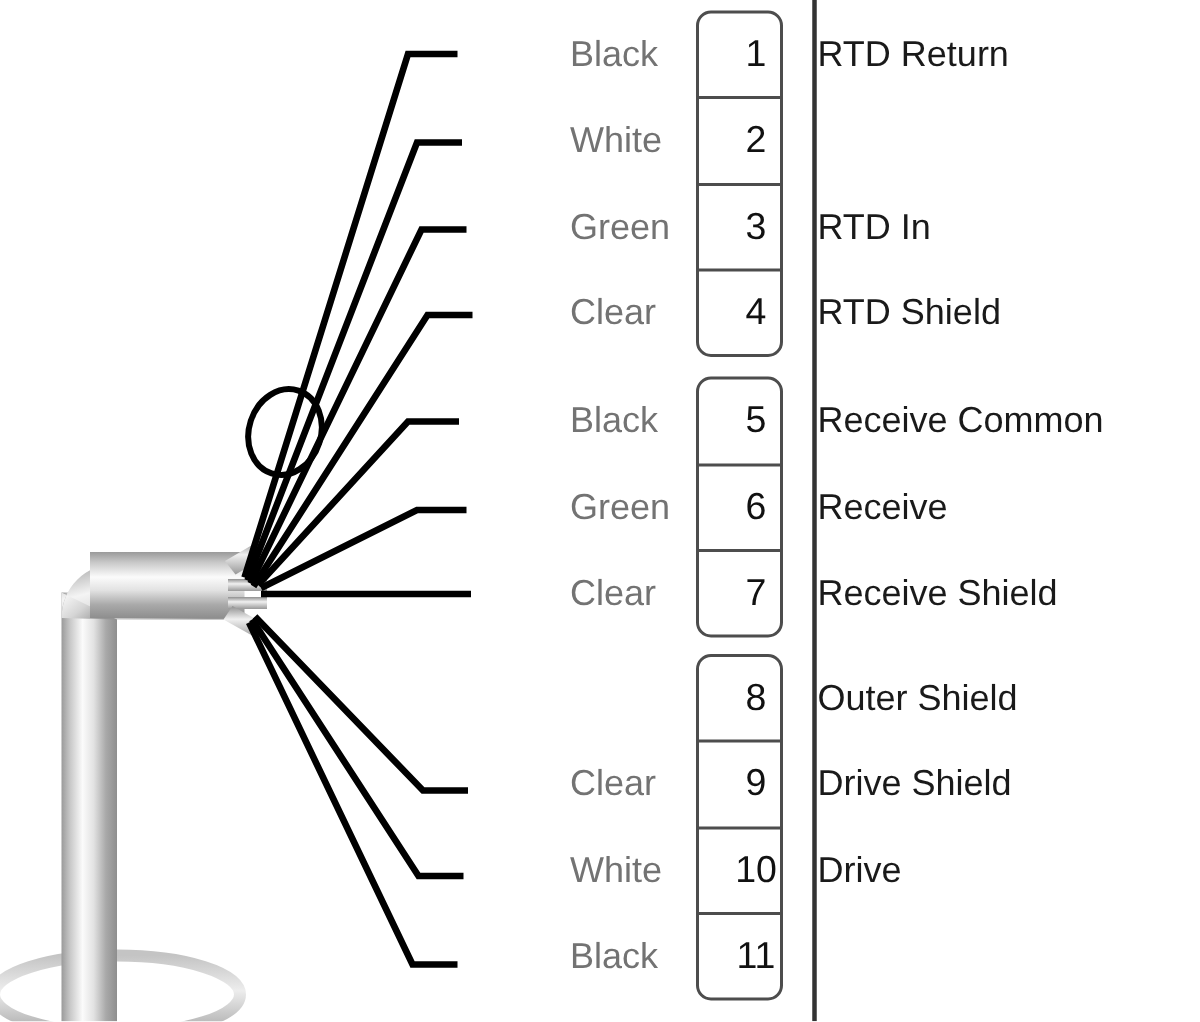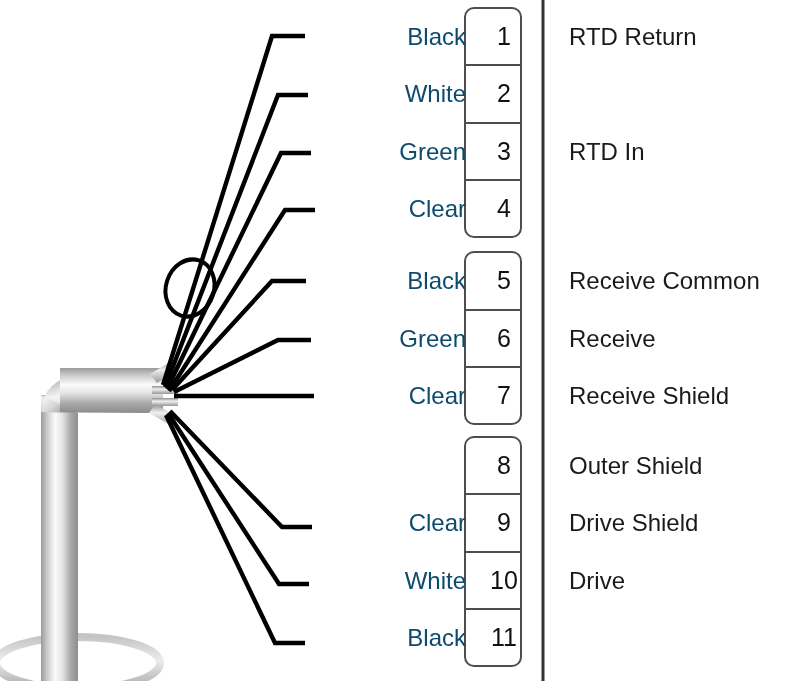--- a/index.html
+++ b/index.html
@@ -42,40 +42,40 @@
     position: absolute;
     left: 0;
     width: 420px;
     height: 57.8px;
     display: flex;
     align-items: center;
   }
 
   .wire-color {
     width: 86px;
-    text-align: right;
-    color: #0c4a6e;
+    text-align: left;
+    color: #737373;
     font-size: 24px;
     line-height: 1;
     padding-right: 0;
     white-space: nowrap;
   }
 
   .pin-number {
     width: 56px;
     margin-left: 10px;
     text-align: center;
     color: #111111;
     font-size: 25px;
     line-height: 1;
     white-space: nowrap;
   }
 
   .signal-name {
-    margin-left: 37px;
+    margin-left: 13px;
     color: #1a1a1a;
     font-size: 24px;
     line-height: 1;
     white-space: nowrap;
   }
 
   
   #table-lines {
     position: absolute;
     left: 0;
@@ -200,20 +200,21 @@
 
     <div class="pin-row" style="top:123px;">
       <span class="wire-color">Green</span>
       <span class="pin-number">3</span>
       <span class="signal-name">RTD In</span>
     </div>
 
     <div class="pin-row" style="top:180px;">
       <span class="wire-color">Clear</span>
       <span class="pin-number">4</span>
+      <span class="signal-name">RTD Shield</span>
     </div>
 
     <div class="pin-row" style="top:252px;">
       <span class="wire-color">Black</span>
       <span class="pin-number">5</span>
       <span class="signal-name">Receive Common</span>
     </div>
 
     <div class="pin-row" style="top:310px;">
       <span class="wire-color">Green</span>

